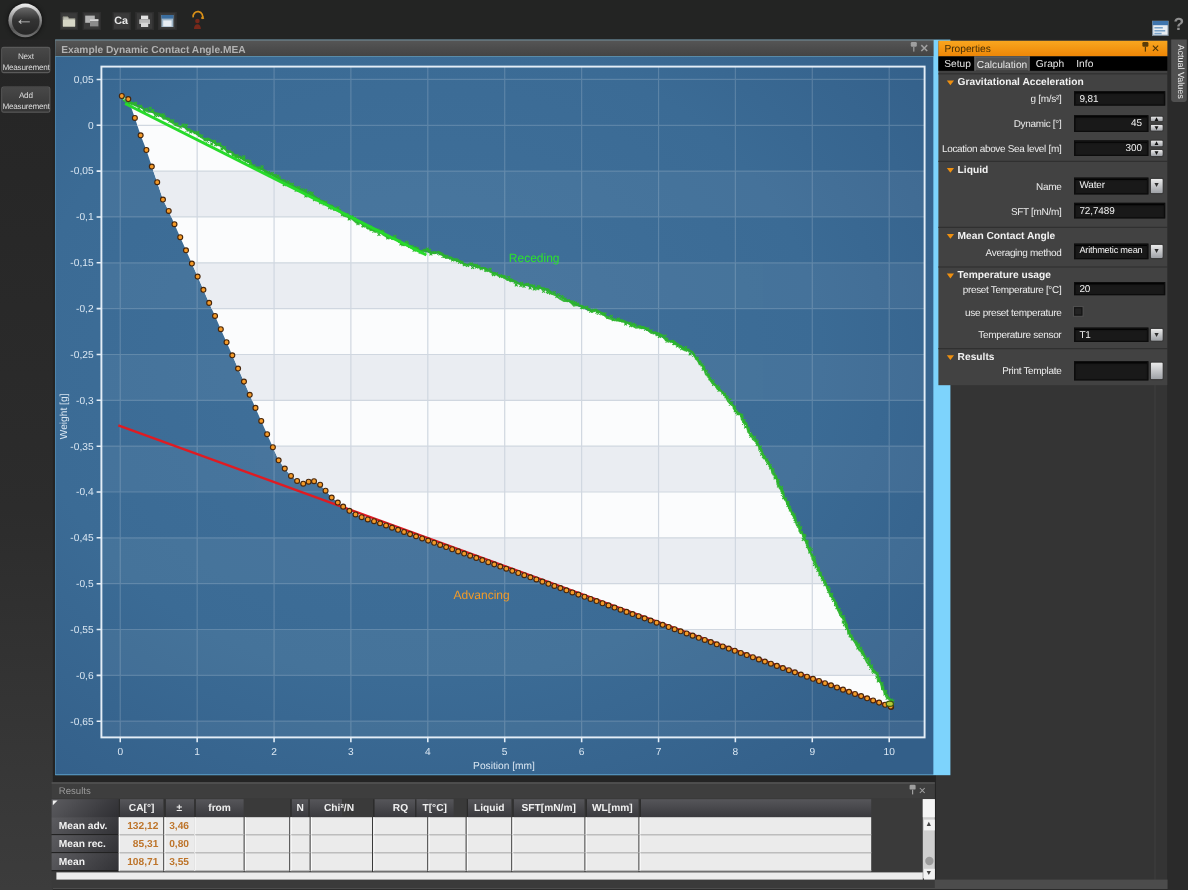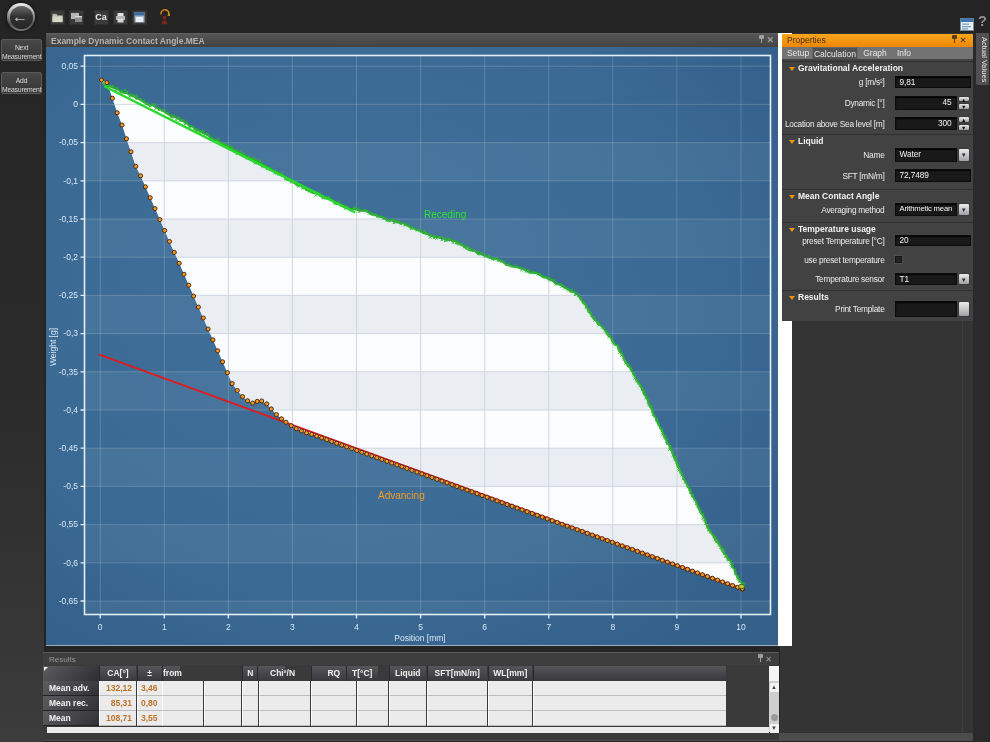--- a/index.html
+++ b/index.html
@@ -19,21 +19,21 @@
   font-size:9px; color:#e8e8e8; text-align:center; line-height:13px; font-weight:bold; }
 
 
 #sidebar { left:0; top:33px; width:44px; height:709px;
   background:linear-gradient(#252525, #2c2c2c 55%, #3c3c3c); }
 .sbtn { left:1px; width:41px; background:linear-gradient(#484848,#353535); border:1px solid #5a5a5a;
   border-radius:2px; color:#dcdcdc; font-size:6.8px; letter-spacing:-0.2px; text-align:center;
   line-height:9.5px; padding-top:3px; }
 
 
-#doc { left:46px; top:33px; width:746px; height:612.5px; background:#ffffff; }
+#doc { left:46px; top:33px; width:746px; height:612.5px; background:#7dd3fc; }
 #doctitle { left:0; top:0; width:732px; height:14px;
   background:linear-gradient(#555,#434343); border-top:1px solid #606060;
   color:#b2b2b2; font-size:8.5px; font-weight:bold; line-height:14px; padding-left:5px; }
 .winbtns { color:#9f9f9f; font-size:9px; line-height:13px; }
 #chart { left:0; top:14px; }
 
 
 #results { left:43px; top:652px; width:736px; height:88px; background:#3a3a3a; }
 #restitle { left:0; top:0; width:736px; height:13px; background:#3e3e3e;
   border-top:1px solid #5a5a5a; color:#9a9a9a; font-size:8px; line-height:13px; padding-left:6px; }
@@ -48,21 +48,21 @@
 #vscroll { left:726px; top:13.5px; width:10px; height:66px; background:#cfcfcf; }
 #hscroll { left:3.5px; top:75px; width:722px; height:6px; background:#ececec; }
 .sarr { position:absolute; left:0.5px; width:9px; height:9px; background:#f2f2f2;
   color:#444; font-size:6px; text-align:center; line-height:9px; }
 
 
 #props { left:782px; top:34px; width:190.5px; height:287px; background:#424242; }
 #ptitle { left:0; top:0; width:190.5px; height:12.5px;
   background:linear-gradient(#f9a61f,#ee8606); color:#452f06; font-weight:normal;
   font-size:8.5px; line-height:12.5px; padding-left:5px; }
-#ptabs { left:0; top:12.5px; width:190.5px; height:12.5px; background:#737373;
+#ptabs { left:0; top:12.5px; width:190.5px; height:12.5px; background:#000000;
   color:#e6e6e6; font-size:8.5px; line-height:12.5px; }
 .ptab { position:absolute; top:0; height:12.5px; text-align:center; }
 .ptab.sel { background:#525252; border:1px solid #666; border-bottom:none; }
 .sech { position:absolute; left:0; width:190.5px; height:13px; border-top:1px solid #303030;
   color:#f2f2f2; font-weight:bold; font-size:8.5px; line-height:13px; }
 .sech .tri { position:absolute; left:7px; top:5px; width:0; height:0;
   border-left:3.5px solid transparent; border-right:3.5px solid transparent;
   border-top:4px solid #ef9010; }
 .sech .txt { position:absolute; left:16px; }
 .plab { position:absolute; left:2px; right:88px; color:#ececec; font-size:8.3px; letter-spacing:-0.25px; text-align:right; white-space:nowrap; }
@@ -760,21 +760,21 @@
 <div class="abs" id="results">
   <div class="abs" id="restitle">Results
     <span style="position:absolute; right:7px; top:0; color:#9f9f9f; font-size:8px;"><span class="pinico" style="color:#9f9f9f;"></span>&nbsp;✕</span>
   </div>
   <div class="abs" id="rtable">
         <div class="hrow" style="left:0; width:56px; background:linear-gradient(135deg,#5c5c60,#2e2e32);">
           <span style="position:absolute;left:1px;top:1px;width:0;height:0;border-top:4px solid #f0f0f0;border-right:4px solid transparent;"></span>
         </div>
 <div class="hrow" style="left:56.0px; width:37.0px; border-left:1px solid #2a2a2a;">CA[°]</div>
 <div class="hrow" style="left:93.5px; width:25.0px; border-left:1px solid #2a2a2a;">±</div>
-<div class="hrow" style="left:119.0px; width:18px; border-left:1px solid #2a2a2a;">from</div>
+<div class="hrow" style="left:119.0px; width:41.0px; border-left:1px solid #2a2a2a;">from</div>
 <div class="hrow" style="left:160.5px; width:37.5px; border-left:1px solid #2a2a2a;margin-top:16px;">to</div>
 <div class="hrow" style="left:198.5px; width:16.5px; border-left:1px solid #2a2a2a;">N</div>
 <div class="hrow" style="left:214px; width:28px; border-left:1px solid #2a2a2a;padding-left:12px;">Chi²/N</div>
 <div class="hrow" style="left:267.5px; width:45.5px; border-left:1px solid #2a2a2a;">RQ</div>
 <div class="hrow" style="left:303px; width:31.5px; border-left:1px solid #2a2a2a;">T[°C]</div>
 <div class="hrow" style="left:345.5px; width:37.5px; border-left:1px solid #2a2a2a;">Liquid</div>
 <div class="hrow" style="left:383.5px; width:60.5px; border-left:1px solid #2a2a2a;">SFT[mN/m]</div>
 <div class="hrow" style="left:444.5px; width:44.5px; border-left:1px solid #2a2a2a;">WL[mm]</div>
 <div class="hrow" style="left:489.5px; width:193.5px; border-left:1px solid #2a2a2a;"></div>
 <div class="rlab" style="left:0; top:15.5px; width:56px; height:15px;">Mean adv.</div>

